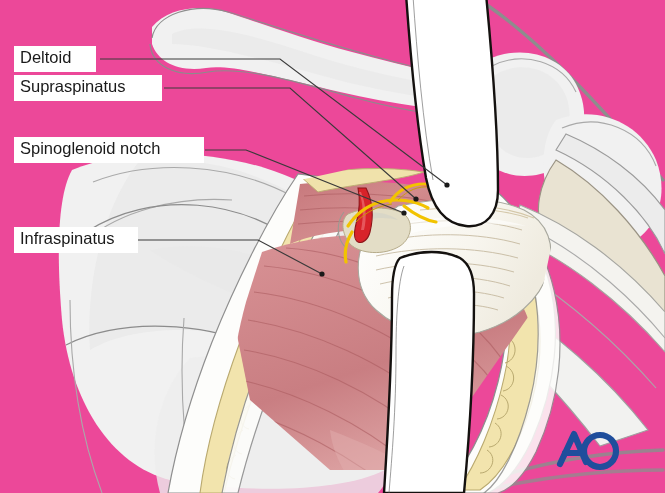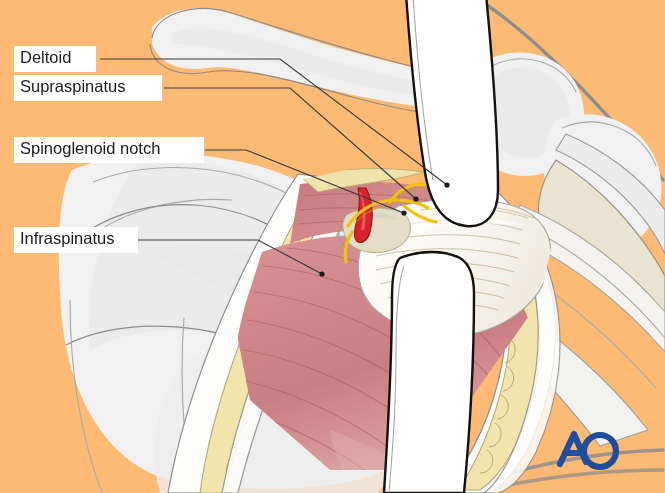--- a/index.html
+++ b/index.html
@@ -8,21 +8,21 @@
     padding: 0;
     background: #ffffff;
   }
   body {
     font-family: "Liberation Sans", sans-serif;
   }
   #figure {
     position: relative;
     width: 665px;
     height: 493px;
-    background: #fdba74;
+    background: #ec4899;
     overflow: hidden;
   }
   #figure svg {
     display: block;
     width: 665px;
     height: 493px;
   }
   .lbl {
     font-family: "Liberation Sans", sans-serif;
     font-size: 16.5px;

